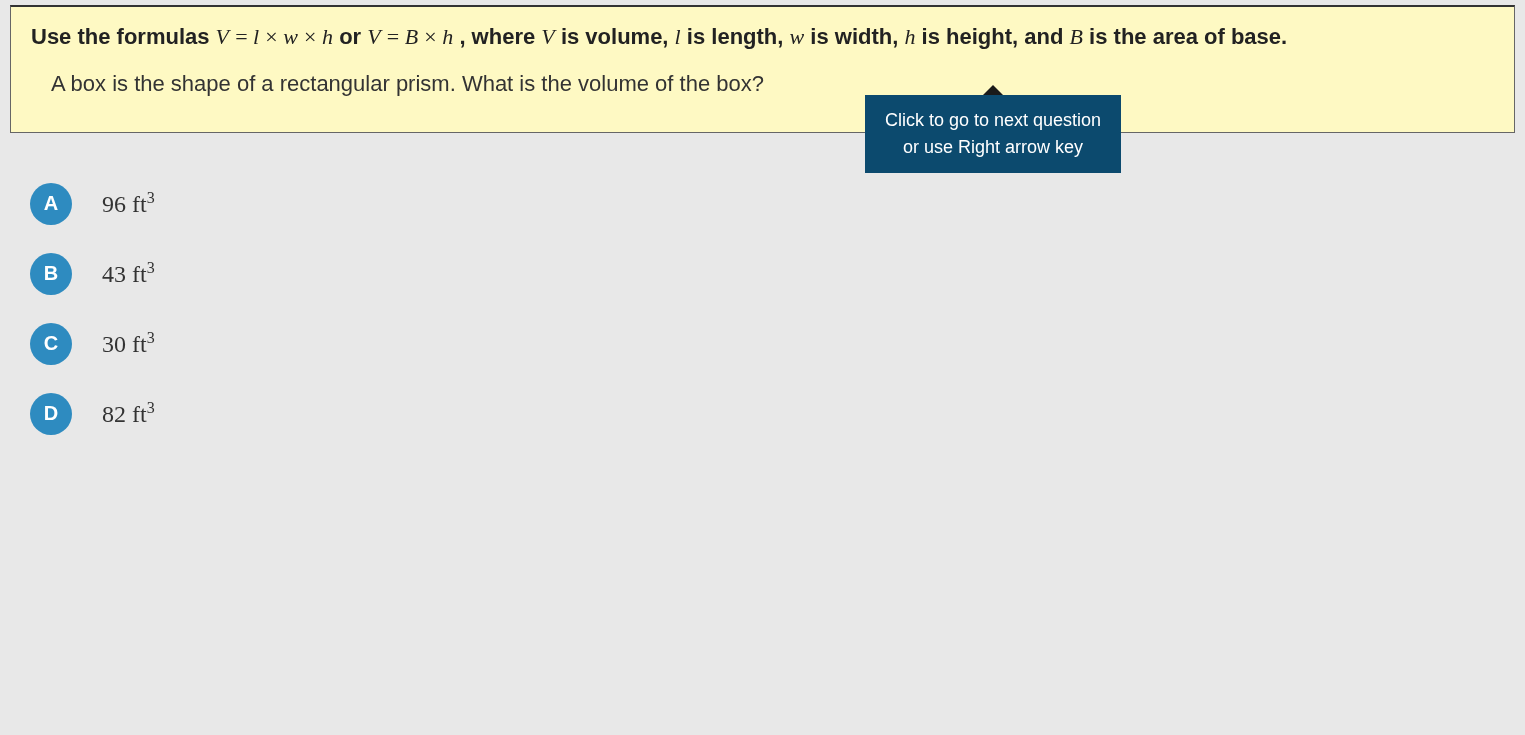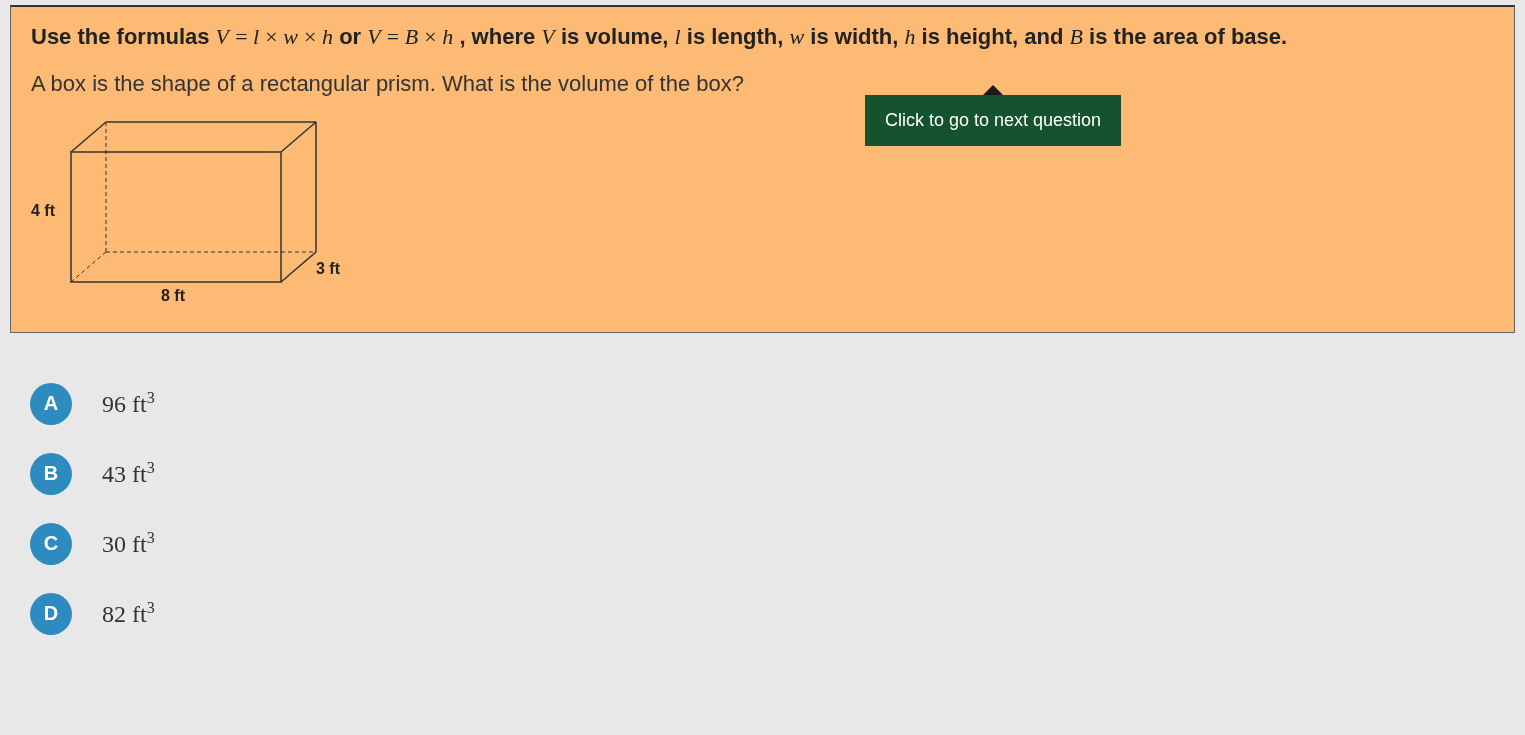--- a/index.html
+++ b/index.html
@@ -9,21 +9,21 @@
     }
     body {
       font-family: Arial, sans-serif;
       background: #e8e8e8;
       width: 1525px;
       height: 735px;
       position: relative;
       overflow: hidden;
     }
     .question-box {
-      background: #fdba74;
+      background: #fef9c3;
       border: 1px solid #666;
       border-top: 2px solid #333;
       margin: 5px 10px 0 10px;
       padding: 15px 20px 20px 20px;
       position: relative;
     }
     .formula-text {
       font-size: 22px;
       color: #222;
       font-weight: bold;
@@ -37,20 +37,21 @@
     }
     .formula-text .math-reg {
       font-family: 'Times New Roman', serif;
       font-style: normal;
       font-weight: normal;
     }
     .question-text {
       font-size: 22px;
       color: #333;
       margin-bottom: 15px;
+      margin-left: 20px;
     }
     .prism-container {
       position: relative;
       width: 350px;
       height: 200px;
       margin-top: 10px;
     }
     .prism-svg {
       width: 320px;
       height: 200px;
@@ -68,21 +69,21 @@
     .dim-length {
       left: 130px;
       top: 175px;
     }
     .dim-width {
       left: 285px;
       top: 148px;
     }
     .tooltip {
       position: absolute;
-      background: #14532d;
+      background: #0c4a6e;
       color: #fff;
       padding: 12px 20px;
       font-size: 18px;
       top: 95px;
       left: 865px;
       text-align: center;
       line-height: 1.5;
     }
     .tooltip::before {
       content: '';
@@ -152,44 +153,25 @@
     <span> is length, </span>
     <span class="math">w</span>
     <span> is width, </span>
     <span class="math">h</span>
     <span> is height, and </span>
     <span class="math">B</span>
     <span> is the area of base.</span>
   </div>
   <div class="question-text">A box is the shape of a rectangular prism. What is the volume of the box?</div>
 
-  <div class="prism-container">
-    <svg class="prism-svg" viewBox="0 0 320 200">
-
-      <rect x="40" y="40" width="210" height="130" fill="none" stroke="#333" stroke-width="1.5"></rect>
-
-      <line x1="40" y1="40" x2="75" y2="10" stroke="#333" stroke-width="1.5"></line>
-      <line x1="250" y1="40" x2="285" y2="10" stroke="#333" stroke-width="1.5"></line>
-      <line x1="75" y1="10" x2="285" y2="10" stroke="#333" stroke-width="1.5"></line>
-
-      <line x1="285" y1="10" x2="285" y2="140" stroke="#333" stroke-width="1.5"></line>
-      <line x1="250" y1="170" x2="285" y2="140" stroke="#333" stroke-width="1.5"></line>
-
-      <line x1="75" y1="10" x2="75" y2="140" stroke="#333" stroke-width="1" stroke-dasharray="4,3"></line>
-      <line x1="75" y1="140" x2="285" y2="140" stroke="#333" stroke-width="1" stroke-dasharray="4,3"></line>
-      <line x1="40" y1="170" x2="75" y2="140" stroke="#333" stroke-width="1" stroke-dasharray="4,3"></line>
-    </svg>
-    <div class="dim-label dim-height">4 ft</div>
-    <div class="dim-label dim-length">8 ft</div>
-    <div class="dim-label dim-width">3 ft</div>
-  </div>
 </div>
 
 <div class="tooltip">
   <div>Click to go to next question</div>
+  <div>or use Right arrow key</div>
 </div>
 
 <div class="answers">
   <div class="answer-row">
     <div class="answer-letter">A</div>
     <div class="answer-text">
       <span>96</span>
       <span>ft</span><sup>3</sup>
     </div>
   </div>

